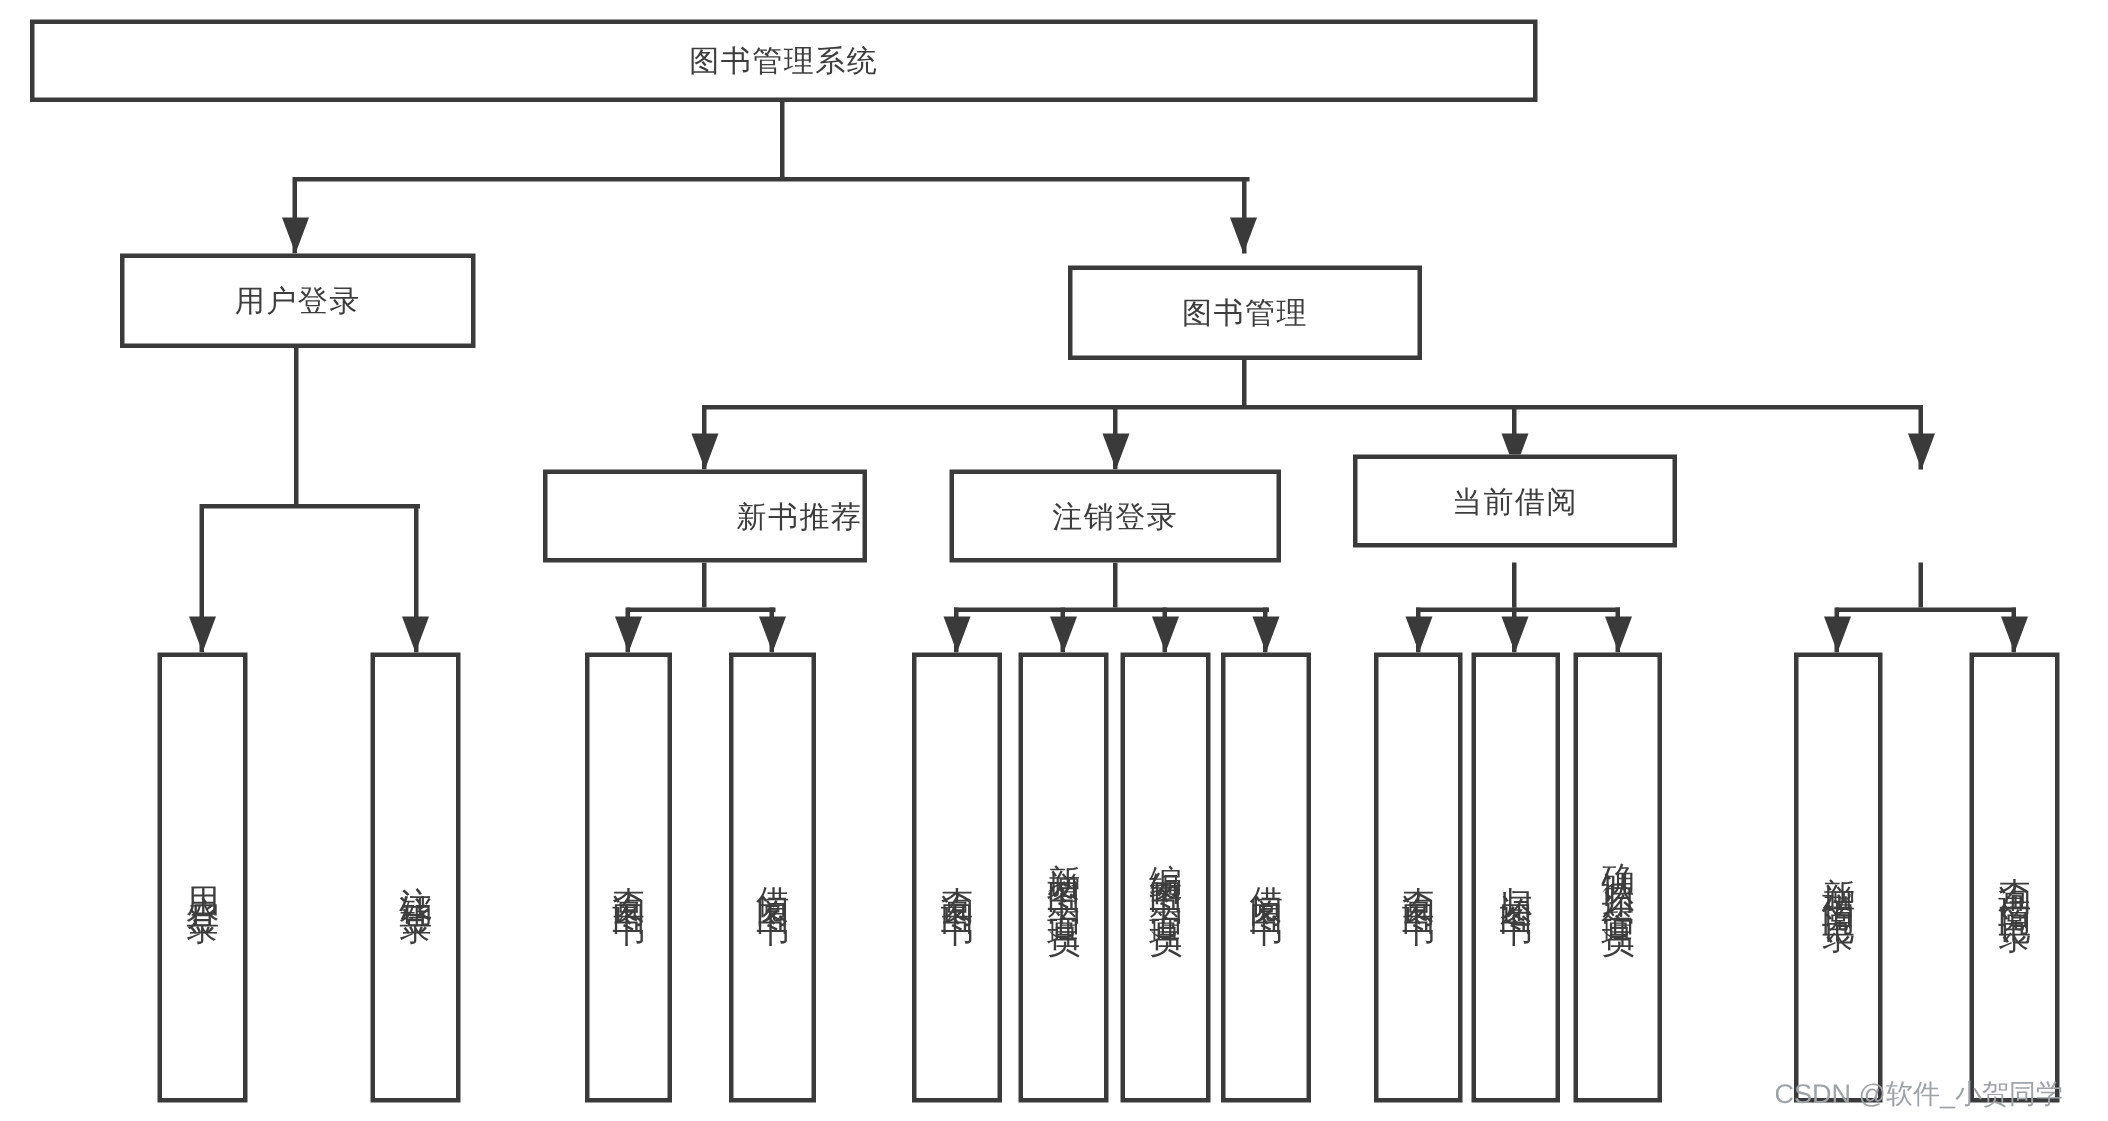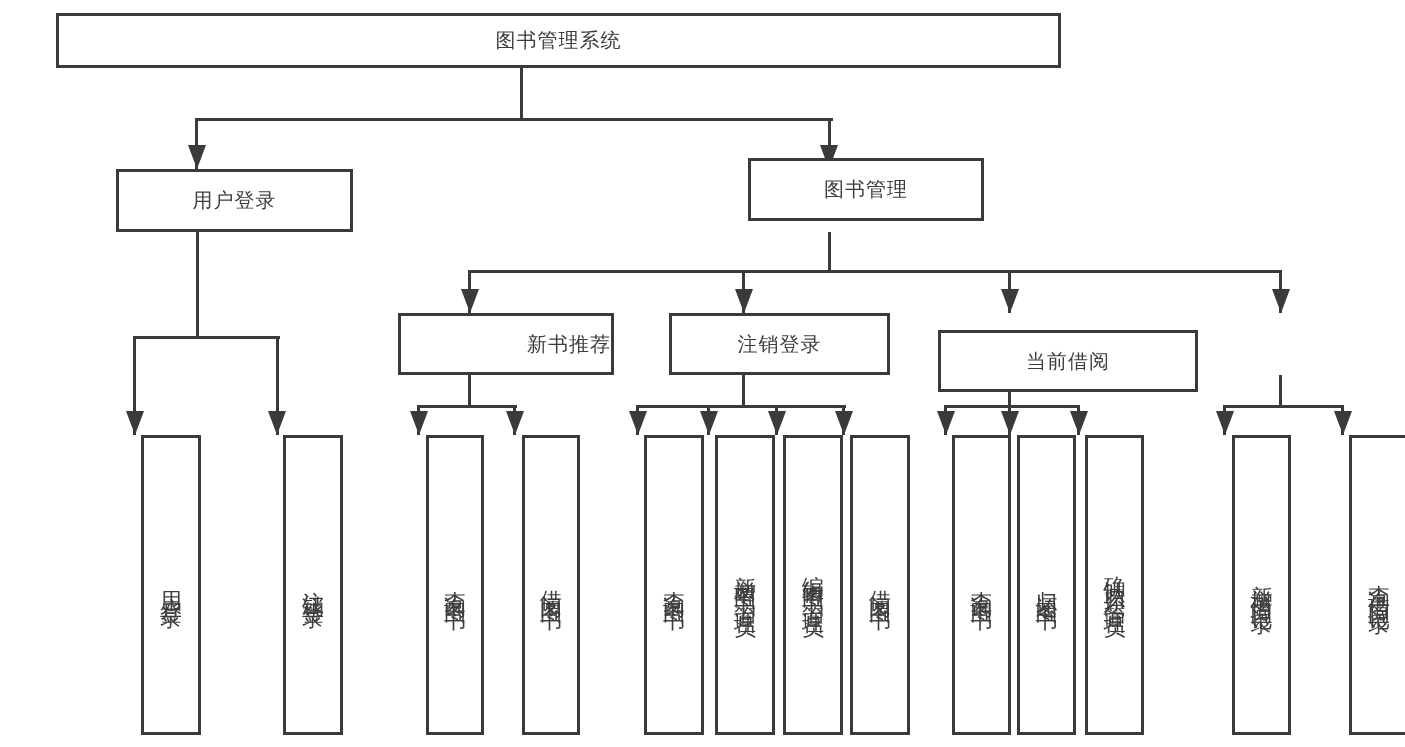--- a/index.html
+++ b/index.html
@@ -19,21 +19,20 @@
   }
   .box{
     position:absolute;
     box-sizing:border-box;
     background:#fff;
     border:3px solid var(--line);
     display:flex;
     align-items:center;
     justify-content:center;
     z-index:2;
-    margin-left:36px;
   }
   .hlabel{font-size:20px;letter-spacing:1px;white-space:nowrap;}
   .vlabel{
     writing-mode:vertical-rl;
     text-orientation:mixed;
     font-size:22px;
     letter-spacing:6px;
     line-height:1.1;
     white-space:nowrap;
   }
@@ -68,21 +67,21 @@
   <div class="v" style="left:520px;top:68px;height:50px;"></div>
   <div class="h" style="left:196px;top:118px;width:637px;"></div>
   <div class="v" style="left:195px;top:118px;height:51px;"></div>
   <div class="arrow" style="left:188px;top:145px;"></div>
   <div class="v" style="left:828px;top:118px;height:51px;"></div>
   <div class="arrow" style="left:820px;top:145px;"></div>
 
   <div class="box" style="left:80px;top:169px;width:237px;height:63px;">
     <span class="hlabel">用户登录</span>
   </div>
-  <div class="box" style="left:712px;top:158px;width:236px;height:63px;">
+  <div class="box" style="left:712px;top:177px;width:236px;height:63px;">
     <span class="hlabel">图书管理</span>
   </div>
 
   <div class="v" style="left:196px;top:232px;height:104px;"></div>
   <div class="h" style="left:134px;top:336px;width:146px;"></div>
   <div class="v" style="left:133px;top:336px;height:99px;"></div>
   <div class="arrow" style="left:126px;top:411px;"></div>
   <div class="v" style="left:276px;top:336px;height:99px;"></div>
   <div class="arrow" style="left:268px;top:411px;"></div>
 
@@ -96,21 +95,21 @@
   <div class="arrow" style="left:1001px;top:289px;"></div>
   <div class="v" style="left:1279px;top:270px;height:43px;"></div>
   <div class="arrow" style="left:1272px;top:289px;"></div>
 
   <div class="box" style="left:362px;top:313px;width:216px;height:62px;justify-content:flex-end;">
     <span class="hlabel">新书推荐</span>
   </div>
   <div class="box" style="left:633px;top:313px;width:221px;height:62px;">
     <span class="hlabel">注销登录</span>
   </div>
-  <div class="box" style="left:902px;top:330px;width:260px;height:62px;">
+  <div class="box" style="left:902px;top:303px;width:216px;height:62px;">
     <span class="hlabel">当前借阅</span>
   </div>
 
   <div class="v" style="left:468px;top:375px;height:30px;"></div>
   <div class="h" style="left:418px;top:405px;width:99px;"></div>
   <div class="v" style="left:417px;top:405px;height:30px;"></div>
   <div class="arrow" style="left:410px;top:411px;"></div>
   <div class="v" style="left:513px;top:405px;height:30px;"></div>
   <div class="arrow" style="left:506px;top:411px;"></div>
 
@@ -178,14 +177,15 @@
     <span class="vlabel">确认归还（管理员）</span>
   </div>
 
   <div class="box" style="left:1196px;top:435px;width:59px;height:300px;">
     <span class="vlabel">新增借阅记录</span>
   </div>
   <div class="box" style="left:1313px;top:435px;width:60px;height:300px;">
     <span class="vlabel">查询借阅记录</span>
   </div>
 
+  <div class="watermark">CSDN @软件_小贺同学</div>
 
 </div>
 
 </body></html>

